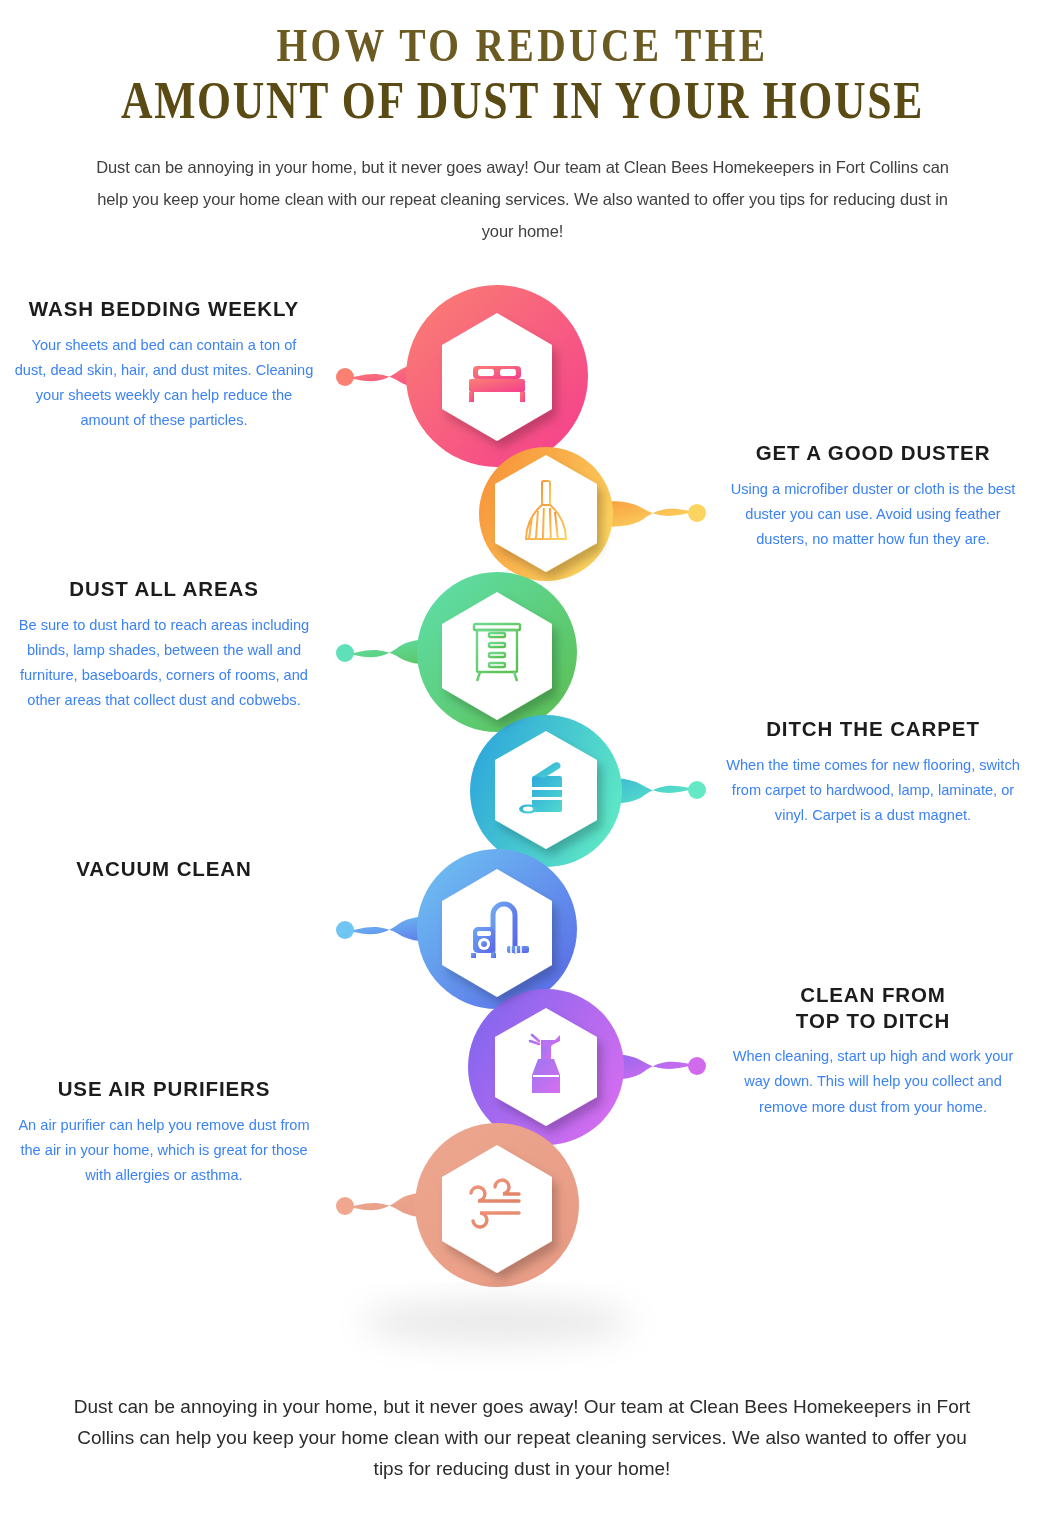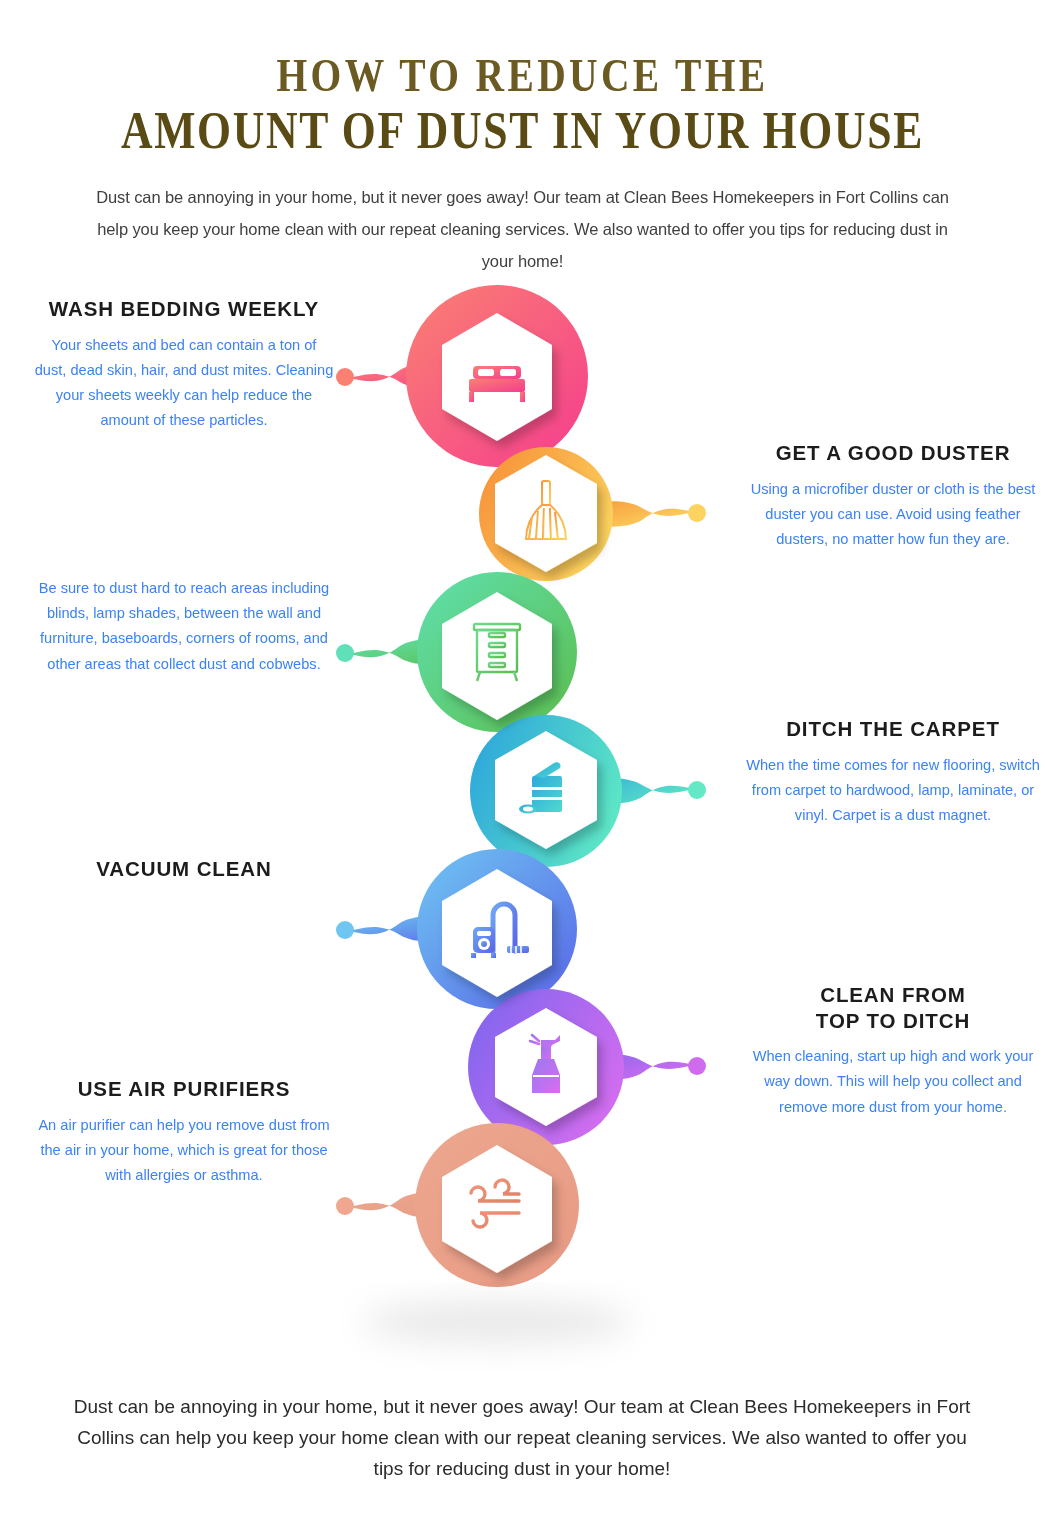--- a/index.html
+++ b/index.html
@@ -5,21 +5,21 @@
   * { margin:0; padding:0; box-sizing:border-box; }
   html, body { width:1045px; height:1536px; }
   body {
     background:#ffffff;
     font-family:"Liberation Sans", sans-serif;
     position:relative;
     overflow:hidden;
   }
 
   
-  .header { padding-top:52px; }
+  .header { padding-top:22px; }
   .title-line {
     text-align:center;
     font-family:"Liberation Serif", serif;
     color:#5d4c18;
     font-weight:700;
     letter-spacing:2px;
     line-height:1.02;
     transform:scaleX(0.84);
   }
   .title-1 { font-size:47px; color:#6b5a22; letter-spacing:4px; }
@@ -38,21 +38,21 @@
   
   .flow {
     position:absolute;
     left:0; top:0;
     width:1045px; height:1536px;
     pointer-events:none;
   }
   .flow svg { display:block; }
 
   
-  .block { position:absolute; width:300px;margin-left:20px; }
+  .block { position:absolute; width:300px; }
   .block h3 {
     font-size:20.5px;
     font-weight:600;
     letter-spacing:0.9px;
     color:#1c1c1c;
     margin-bottom:11px;
     line-height:1.25;
   }
   .block p {
     font-size:14.6px;
@@ -309,20 +309,21 @@
   <h3>WASH BEDDING WEEKLY</h3>
   <p>Your sheets and bed can contain a ton of dust, dead skin, hair, and dust mites. Cleaning your sheets weekly can help reduce the amount of these particles.</p>
 </div>
 
 <div class="block right b2">
   <h3>GET A GOOD DUSTER</h3>
   <p>Using a microfiber duster or cloth is the best duster you can use. Avoid using feather dusters, no matter how fun they are.</p>
 </div>
 
 <div class="block left b3">
+  <h3>DUST ALL AREAS</h3>
   <p>Be sure to dust hard to reach areas including blinds, lamp shades, between the wall and furniture, baseboards, corners of rooms, and other areas that collect dust and cobwebs.</p>
 </div>
 
 <div class="block right b4">
   <h3>DITCH THE CARPET</h3>
   <p>When the time comes for new flooring, switch from carpet to hardwood, lamp, laminate, or vinyl. Carpet is a dust magnet.</p>
 </div>
 
 <div class="block left b5">
   <h3>VACUUM CLEAN</h3>

